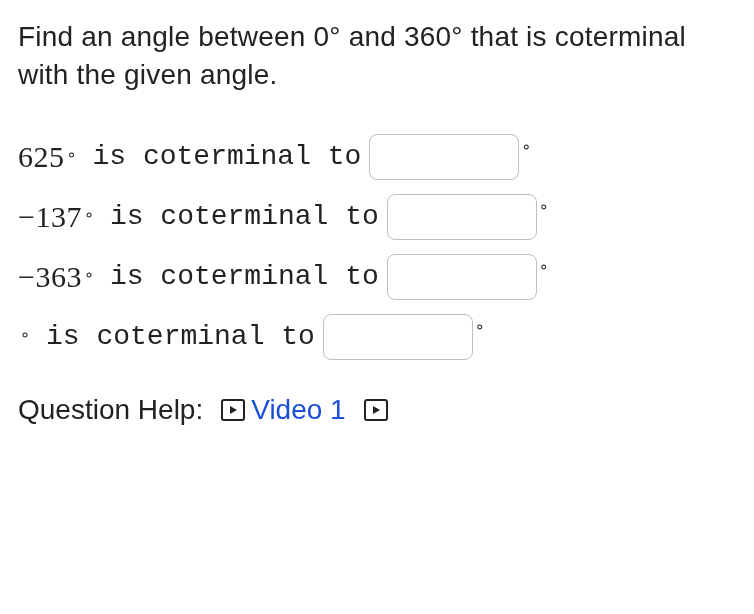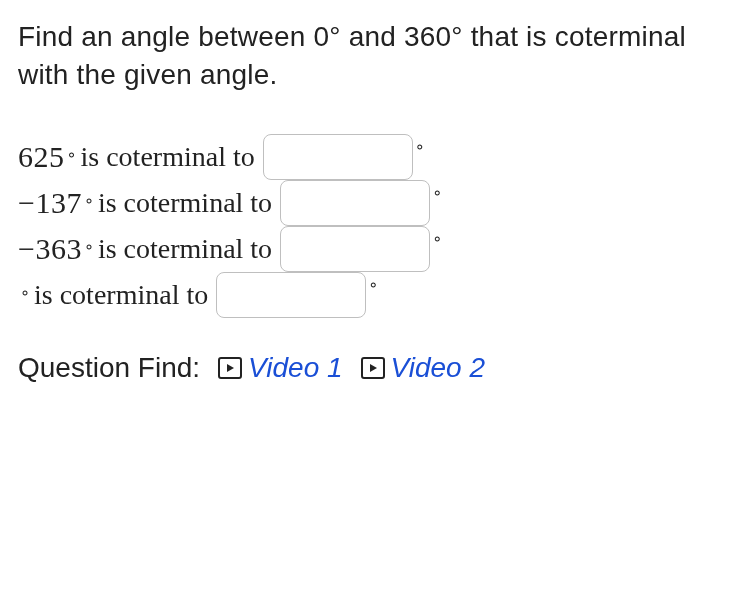--- a/index.html
+++ b/index.html
@@ -13,43 +13,44 @@
     width: 754px;
   }
   .prompt {
     line-height: 1.35;
     margin-bottom: 40px;
     letter-spacing: 0.2px;
   }
   .rows {
     display: flex;
     flex-direction: column;
+    gap: 14px;
   }
   .row {
     display: flex;
     align-items: center;
     white-space: nowrap;
   }
   .angle {
     font-family: Georgia, 'Times New Roman', serif;
     font-size: 30px;
     letter-spacing: 0.5px;
   }
   .deg {
     font-family: Arial, sans-serif;
     font-size: 16px;
     vertical-align: super;
     position: relative;
     top: -2px;
     margin-left: 2px;
   }
   .txt {
-    font-family: Liberation Serif, serif;
+    font-family: Liberation Mono, monospace;
     font-size: 28px;
-    margin-left: 4px;
+    margin-left: 16px;
   }
   .ans-input {
     width: 150px;
     height: 46px;
     border: 1.5px solid #bfbfbf;
     border-radius: 8px;
     font-size: 22px;
     padding: 4px 8px;
     margin-left: 8px;
     outline: none;
@@ -72,21 +73,20 @@
   .help-label {
     color: #222;
   }
   .vlink {
     color: #1a4fd6;
     text-decoration: none;
     display: inline-flex;
     align-items: center;
     gap: 6px;
     cursor: pointer;
-    font-style: italic;
   }
   .play-icon {
     display: inline-flex;
     align-items: center;
     justify-content: center;
     width: 24px;
     height: 22px;
     border: 2px solid #222;
     border-radius: 3px;
     color: #222;
@@ -127,32 +127,31 @@
   <div class="row">
       <span class="deg">∘</span>
     <span class="txt"> is coterminal to </span>
     <input class="ans-input" type="text" style="">
     <span class="unit-deg">∘</span>
   </div>
 
 </div>
 
 <div class="help">
-  <span class="help-label">Question Find:</span>
+  <span class="help-label">Question Help:</span>
 
   <a class="vlink">
     <span class="play-icon">
       <svg width="10" height="10" viewBox="0 0 10 10">
           <polygon points="2,1 9,5 2,9" fill="#222"></polygon>
         </svg>
     </span>
     <span>Video 1</span>
   </a>
 
   <a class="vlink">
     <span class="play-icon">
       <svg width="10" height="10" viewBox="0 0 10 10">
           <polygon points="2,1 9,5 2,9" fill="#222"></polygon>
         </svg>
     </span>
-    <span>Video 2</span>
   </a>
 </div>
 
 </body></html>

